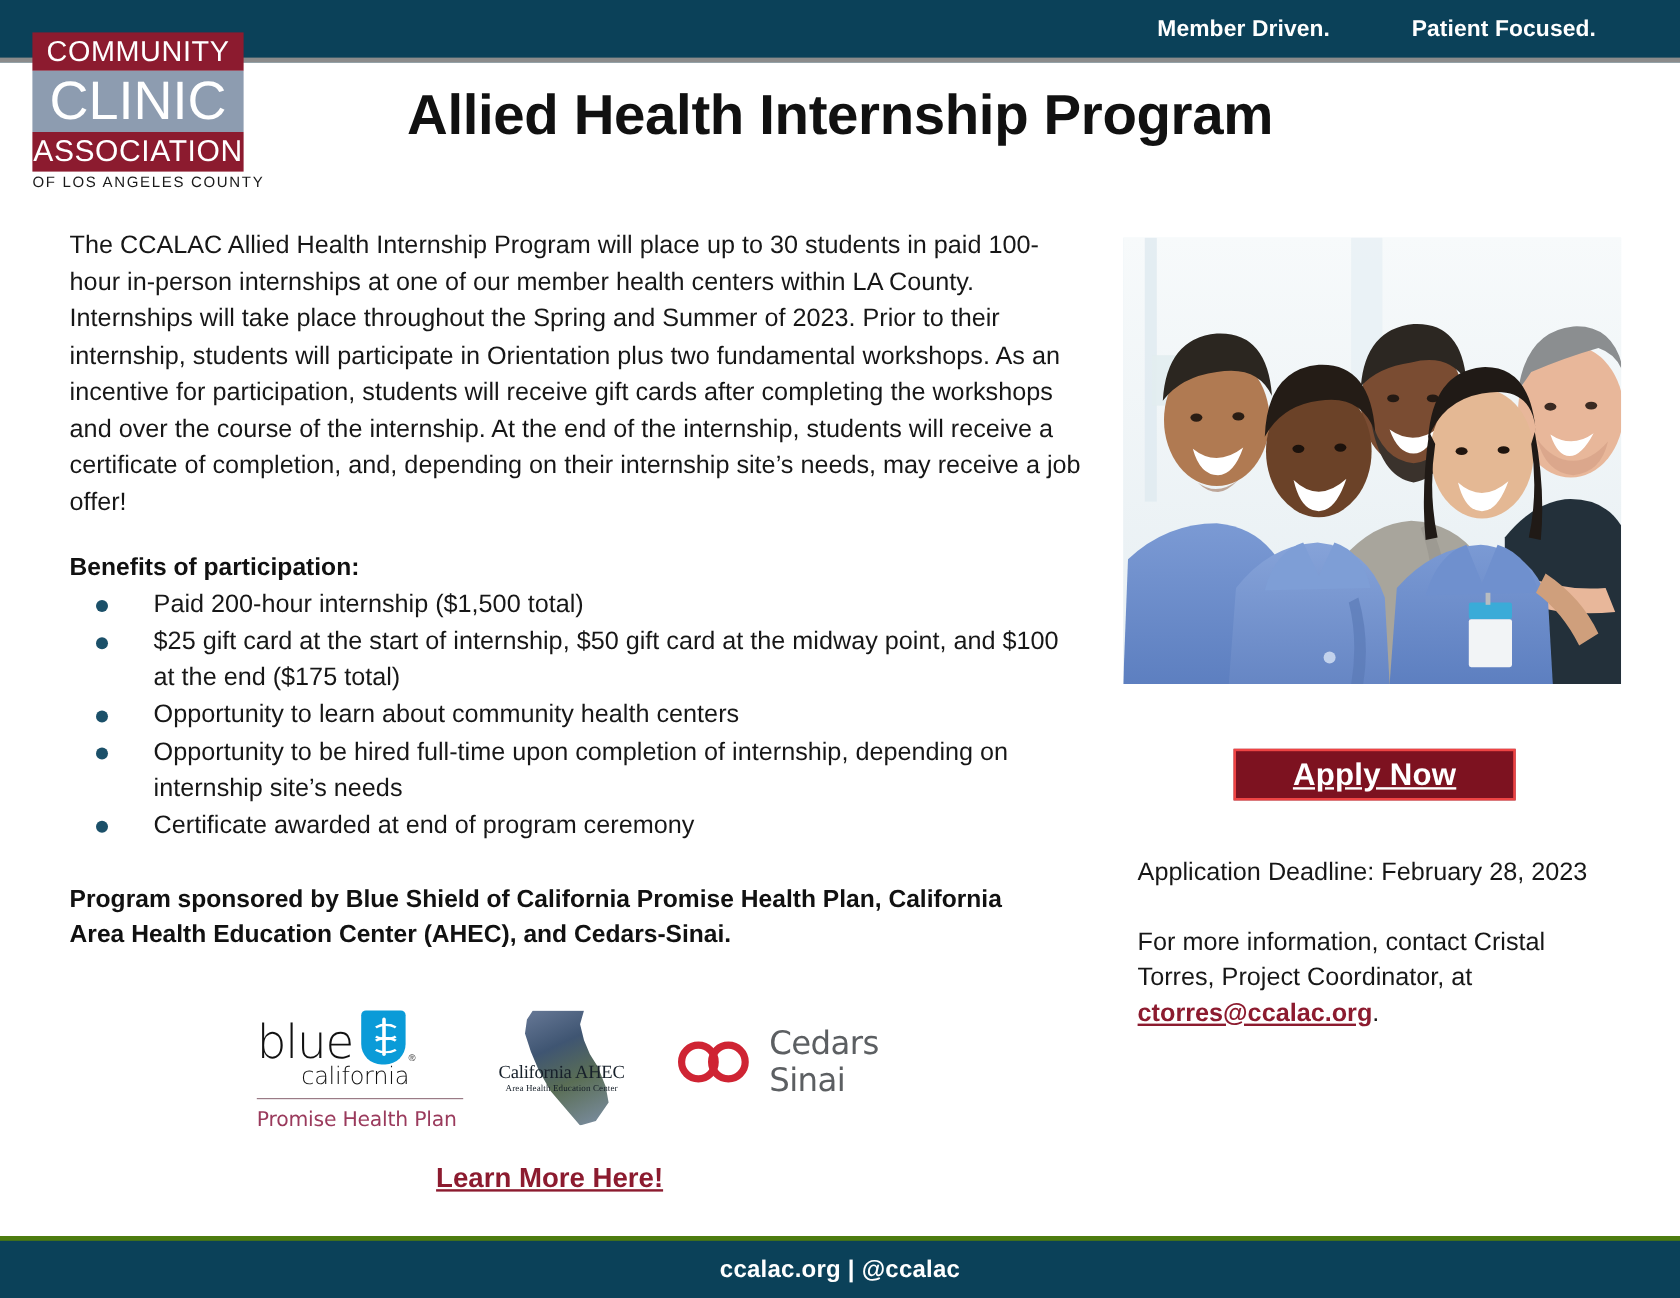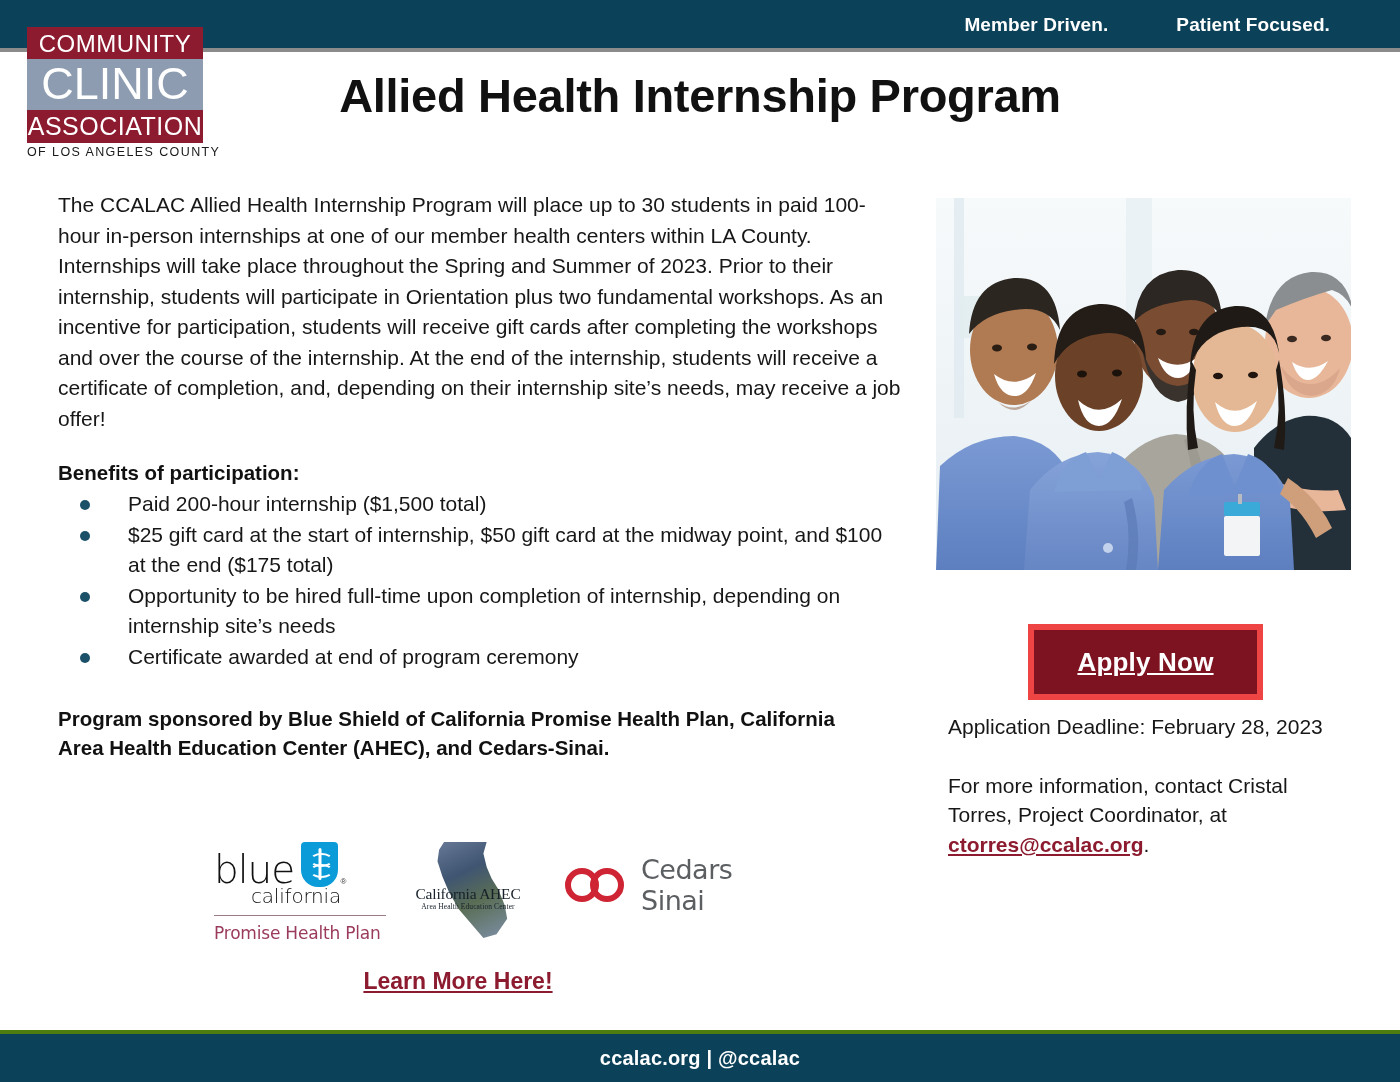--- a/index.html
+++ b/index.html
@@ -306,23 +306,23 @@
     overflow: hidden;
     background: #eef4f8;
   }
   .photo-svg { display: block; width: 415px; height: 372px; }
 
   .apply-btn {
     position: absolute;
     left: 1028px;
     top: 624px;
     width: 235px;
-    height: 76px;
+    height: 43px;
     background: #7d1220;
-    border: 6px solid #ef4444;
+    border: 2px solid #ef4444;
     box-sizing: border-box;
     display: flex;
     align-items: center;
     justify-content: center;
     cursor: pointer;
   }
   .apply-btn span {
     color: #ffffff;
     font-size: 26px;
     font-weight: bold;
@@ -394,20 +394,24 @@
   <div class="benefits-head">Benefits of participation:</div>
 
   <ul class="benefits">
     <li>
       <span class="bull"></span>
       <span>Paid 200-hour internship ($1,500 total)</span>
     </li>
     <li>
       <span class="bull"></span>
       <span>$25 gift card at the start of internship, $50 gift card at the midway point, and $100 at the end ($175 total)</span>
+    </li>
+    <li>
+      <span class="bull"></span>
+      <span>Opportunity to learn about community health centers</span>
     </li>
     <li>
       <span class="bull"></span>
       <span>Opportunity to be hired full-time upon completion of internship, depending on internship site’s needs</span>
     </li>
     <li>
       <span class="bull"></span>
       <span>Certificate awarded at end of program ceremony</span>
     </li>
   </ul>

